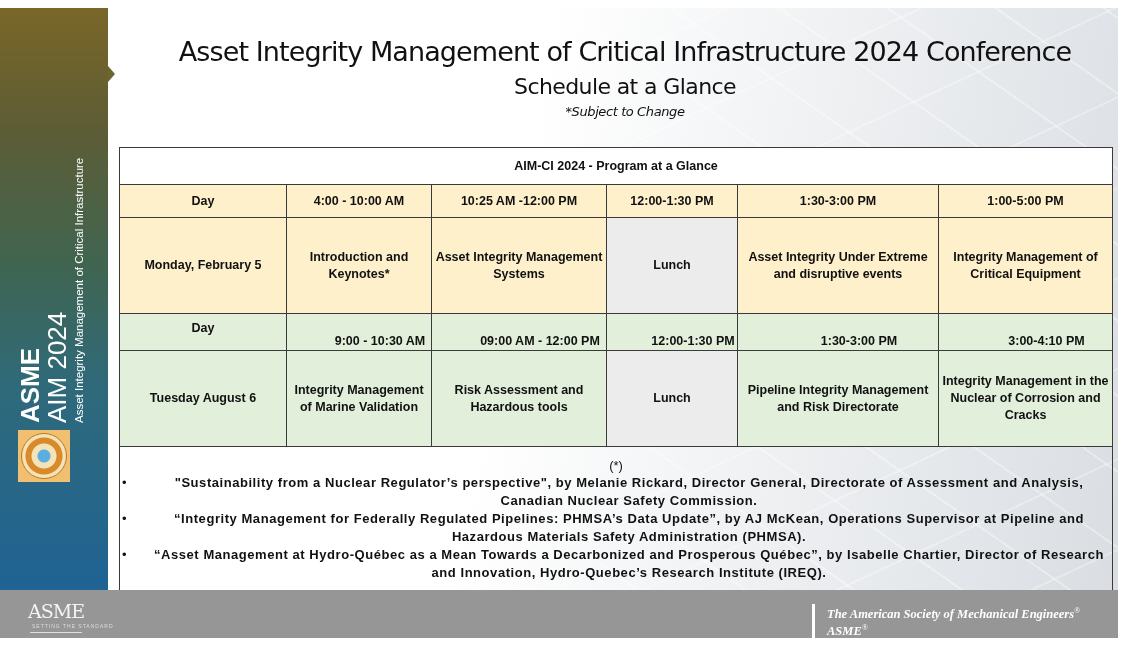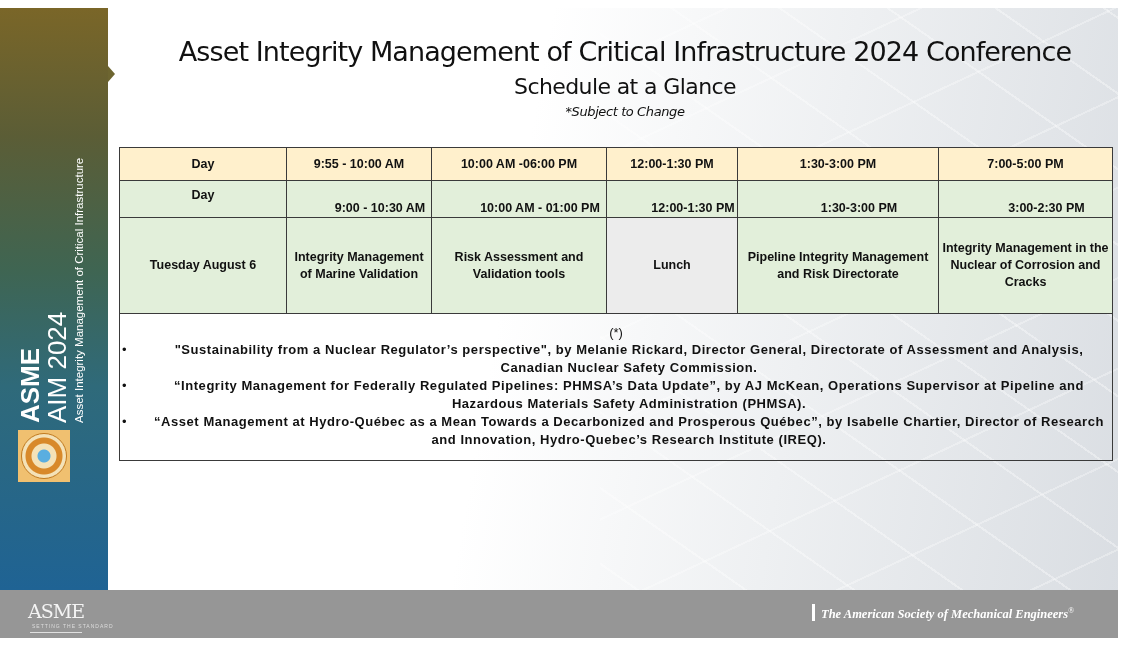--- a/index.html
+++ b/index.html
@@ -95,21 +95,21 @@
   }
   .footer-logo {
     position: absolute; left: 28px; top: 10px; color: #f4f4f4; font-family: "DejaVu Serif", serif;
     font-size: 19px; letter-spacing: -1px;
   }
   .footer-tag {
     position: absolute; left: 32px; top: 33px; color: #dddddd; font-size: 5px; letter-spacing: 1px;
   }
   .footer-line { position: absolute; left: 30px; top: 42px; width: 52px; height: 1px; background: #e0e0e0; }
   .footer-right {
-    position: absolute; left: 812px; top: 14px; border-left: 3px solid #ffffff; padding-left: 6px;
+    position: absolute; left: 812px; top: 14px; border-left: 3px solid #ffffff; padding-left: 12px;
     color: #ffffff; font-family: "Liberation Serif", serif; font-style: italic; font-weight: bold; font-size: 12.5px; line-height: 14px;
   }
   .footer-right sup { font-size: 8px; font-weight: normal; }
 </style>
 </head>
 <body>
 
 <div class="slide">
   <div class="sidebar">
     <div class="side-text">
@@ -130,40 +130,51 @@
   <table class="pag">
     <colgroup>
       <col style="width:167px">
         <col style="width:145px">
         <col style="width:175px">
       <col style="width:131px">
         <col style="width:201px">
         <col style="width:174px">
     </colgroup>
     <tbody>
+        <tr class="row-title">
+      <td colspan="6">AIM-CI 2024 -  Program at a Glance</td>
+    </tr>
     <tr class="row-head-mon">
       <td>Day</td>
-      <td>9:55 - 10:00 AM</td>
-      <td>10:00 AM -06:00 PM</td>
+      <td>4:00 - 10:00 AM</td>
+      <td>10:25 AM -12:00 PM</td>
       <td>12:00-1:30 PM</td>
       <td>1:30-3:00 PM</td>
-      <td>7:00-5:00 PM</td>
+      <td>1:00-5:00 PM</td>
+    </tr>
+    <tr class="row-mon">
+      <td>Monday, February 5</td>
+      <td>Introduction and Keynotes*</td>
+      <td>Asset Integrity Management Systems</td>
+      <td class="lunch">Lunch</td>
+      <td>Asset Integrity Under Extreme and disruptive events</td>
+      <td>Integrity Management of Critical Equipment</td>
     </tr>
     <tr class="row-head-tue">
       <td class="tue-day">Day</td>
       <td class="tue-time">9:00 - 10:30 AM</td>
-      <td class="tue-time">10:00 AM - 01:00 PM</td>
+      <td class="tue-time">09:00 AM - 12:00 PM</td>
       <td class="tue-time">12:00-1:30 PM</td>
       <td class="tue-time">1:30-3:00 PM</td>
-      <td class="tue-time">3:00-2:30 PM</td>
+      <td class="tue-time">3:00-4:10 PM</td>
     </tr>
     <tr class="row-tue">
       <td>Tuesday August 6</td>
       <td>Integrity Management of Marine Validation</td>
-      <td>Risk Assessment and Validation tools</td>
+      <td>Risk Assessment and Hazardous tools</td>
       <td class="lunch">Lunch</td>
       <td>Pipeline Integrity Management and Risk Directorate</td>
       <td>Integrity Management in the Nuclear of Corrosion and Cracks</td>
     </tr>
     <tr class="row-note">
       <td colspan="6">
         <div class="note-star">(*)</div>
         <ul class="note-list">
           <li><span class="bullet">•</span><span>"Sustainability from a Nuclear Regulator’s perspective", by Melanie Rickard,  Director General, Directorate of Assessment and Analysis, Canadian Nuclear Safety Commission.</span></li>
           <li><span class="bullet">•</span><span>“Integrity Management for Federally Regulated Pipelines:  PHMSA’s Data Update”, by AJ McKean, Operations Supervisor at Pipeline and Hazardous Materials Safety Administration (PHMSA).</span></li>
@@ -173,15 +184,16 @@
     </tr>
   </tbody>
     </table>
 
   <div class="footer">
     <div class="footer-logo">ASME</div>
     <div class="footer-tag">SETTING THE STANDARD</div>
     <div class="footer-line"></div>
     <div class="footer-right">
       <div><span>The American Society of Mechanical Engineers</span><sup>®</sup></div>
+      <div><span>ASME</span><sup>®</sup></div>
     </div>
   </div>
 </div>
 
 </body></html>

